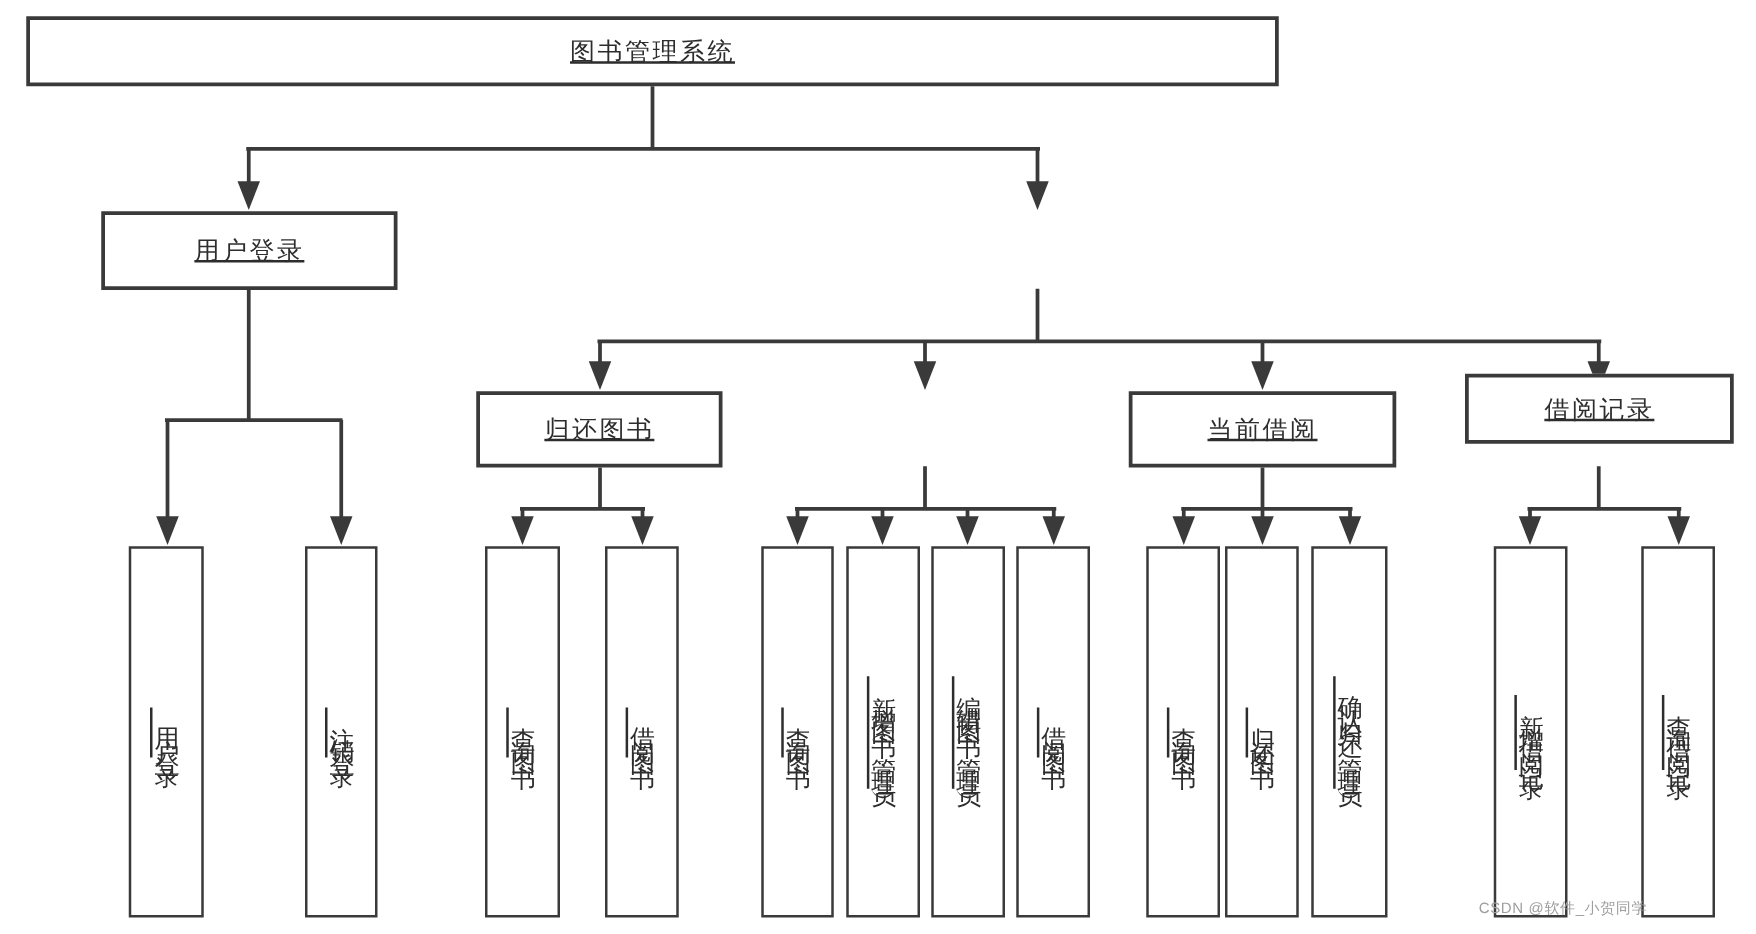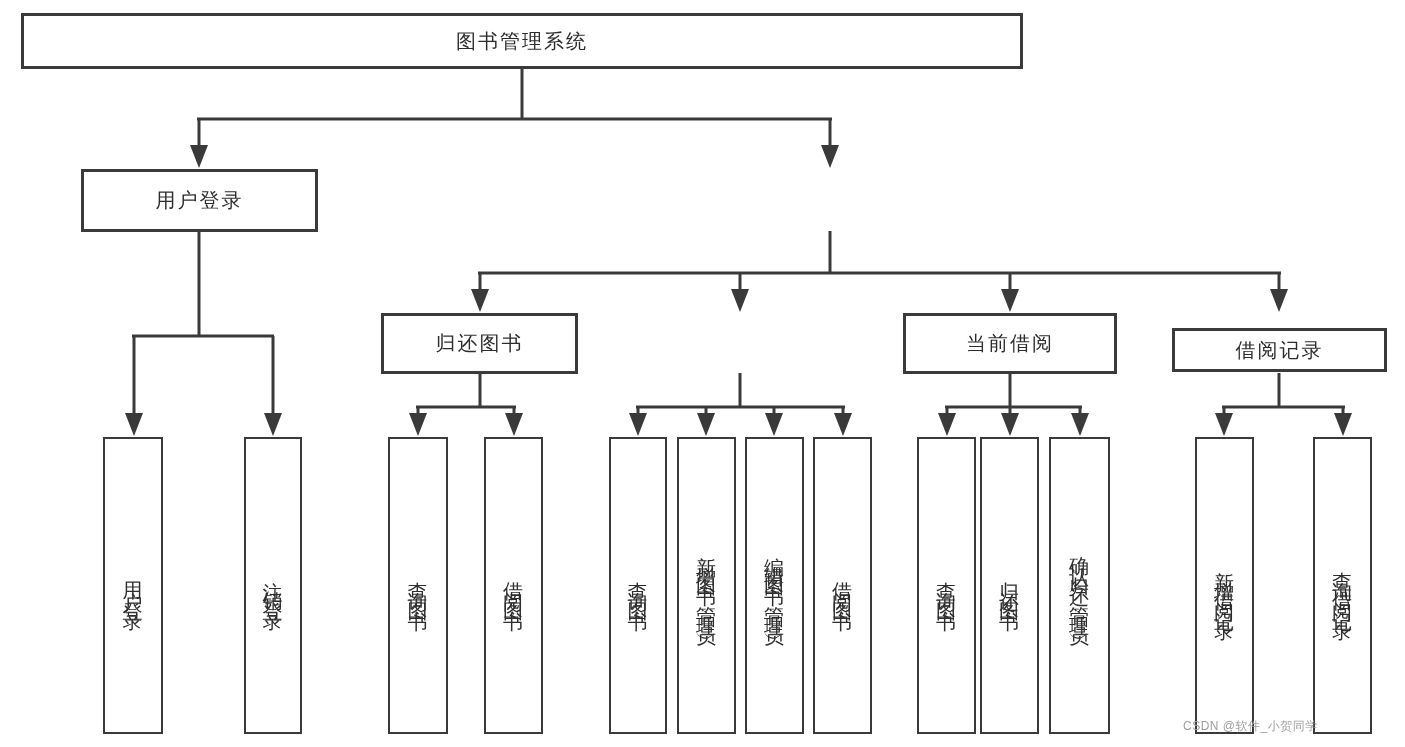--- a/index.html
+++ b/index.html
@@ -40,20 +40,21 @@
     position: absolute;
     background: var(--box-fill);
     border: 3px solid var(--box-border);
     display: flex;
     align-items: center;
     justify-content: center;
     color: var(--text-color);
     font-size: 20px;
     letter-spacing: 2px;
     text-align: center;
+    text-decoration: underline;
   }
 
   .node.leaf {
     border-width: 2px;
     letter-spacing: 0;
   }
   .node.leaf span {
     writing-mode: vertical-rl;
     letter-spacing: 10px;
     line-height: 1;
@@ -159,21 +160,21 @@
   <div class="node" style="left:81px; top:169px; width:237px; height:63px;">
     <span>用户登录</span>
   </div>
 
   <div class="node" style="left:381px; top:313px; width:197px; height:61px;">
     <span>归还图书</span>
   </div>
   <div class="node" style="left:903px; top:313px; width:214px; height:61px;">
     <span>当前借阅</span>
   </div>
-  <div class="node" style="left:1172px; top:328px; width:215px; height:44px;">
+  <div class="node" style="left:1172px; top:299px; width:215px; height:56px;">
     <span>借阅记录</span>
   </div>
 
   <div class="node leaf" style="left:103px; top:437px; width:60px; height:297px;">
     <span>用户登录</span>
   </div>
   <div class="node leaf" style="left:244px; top:437px; width:58px; height:297px;">
     <span>注销登录</span>
   </div>
 

